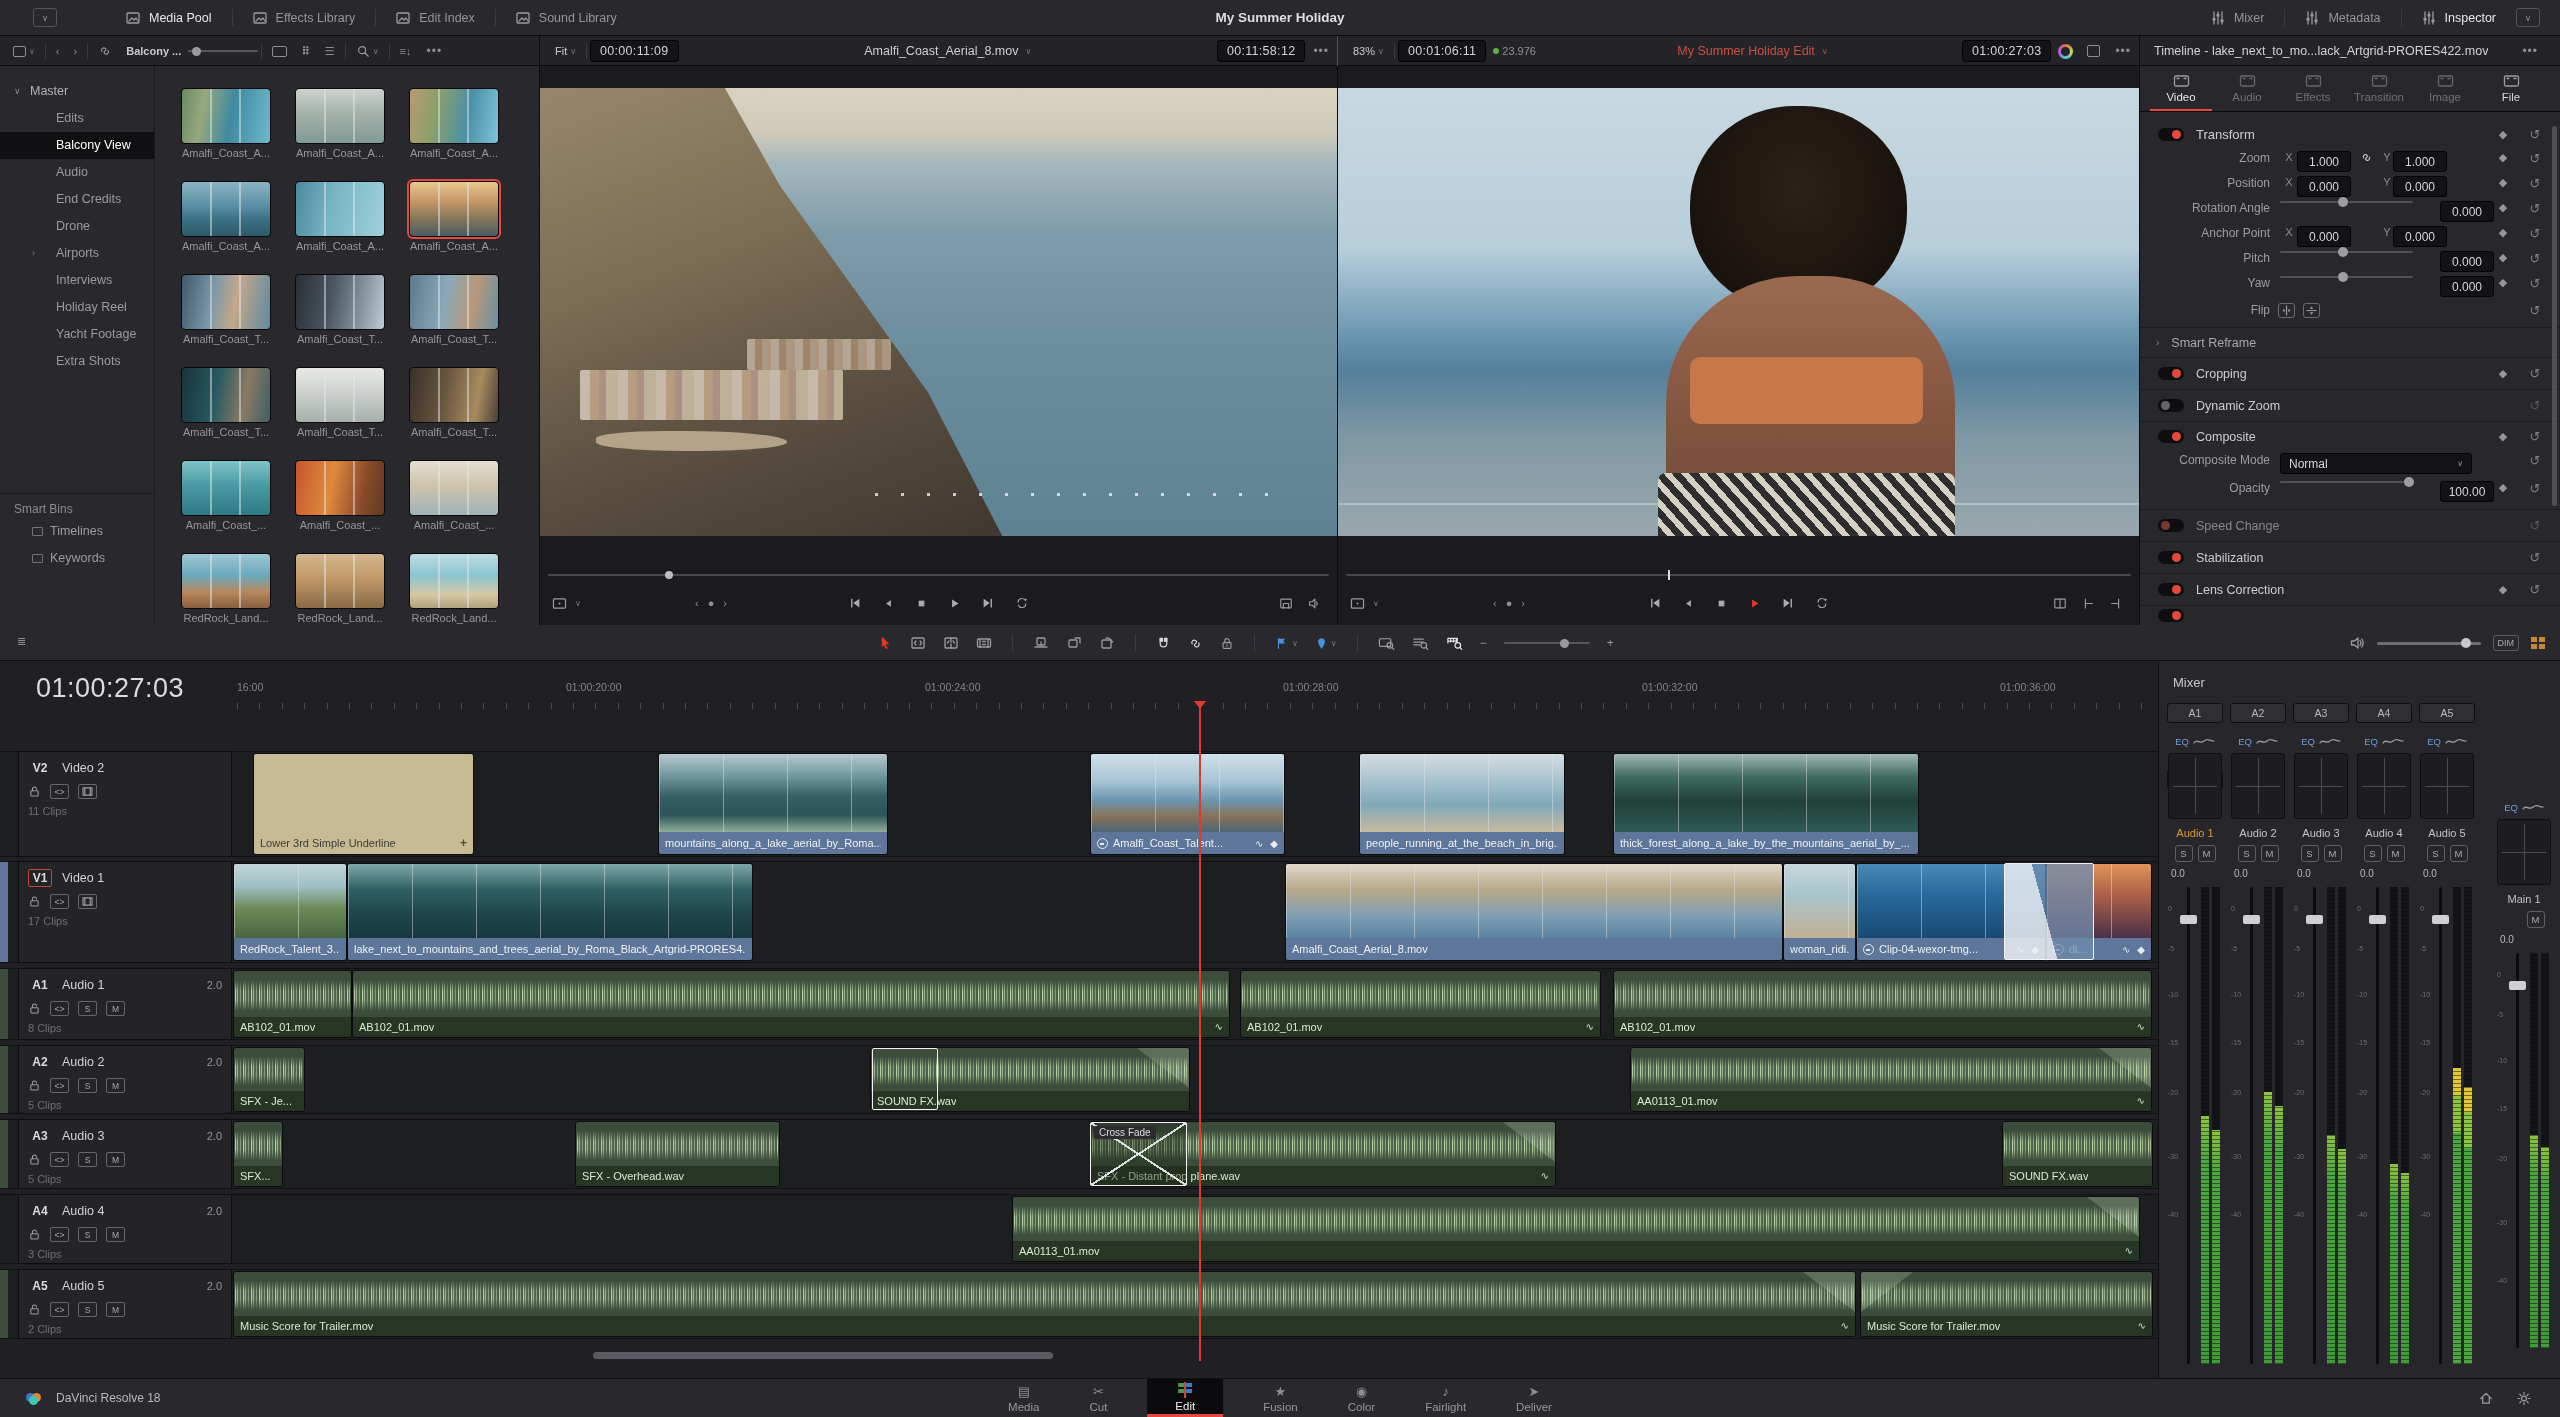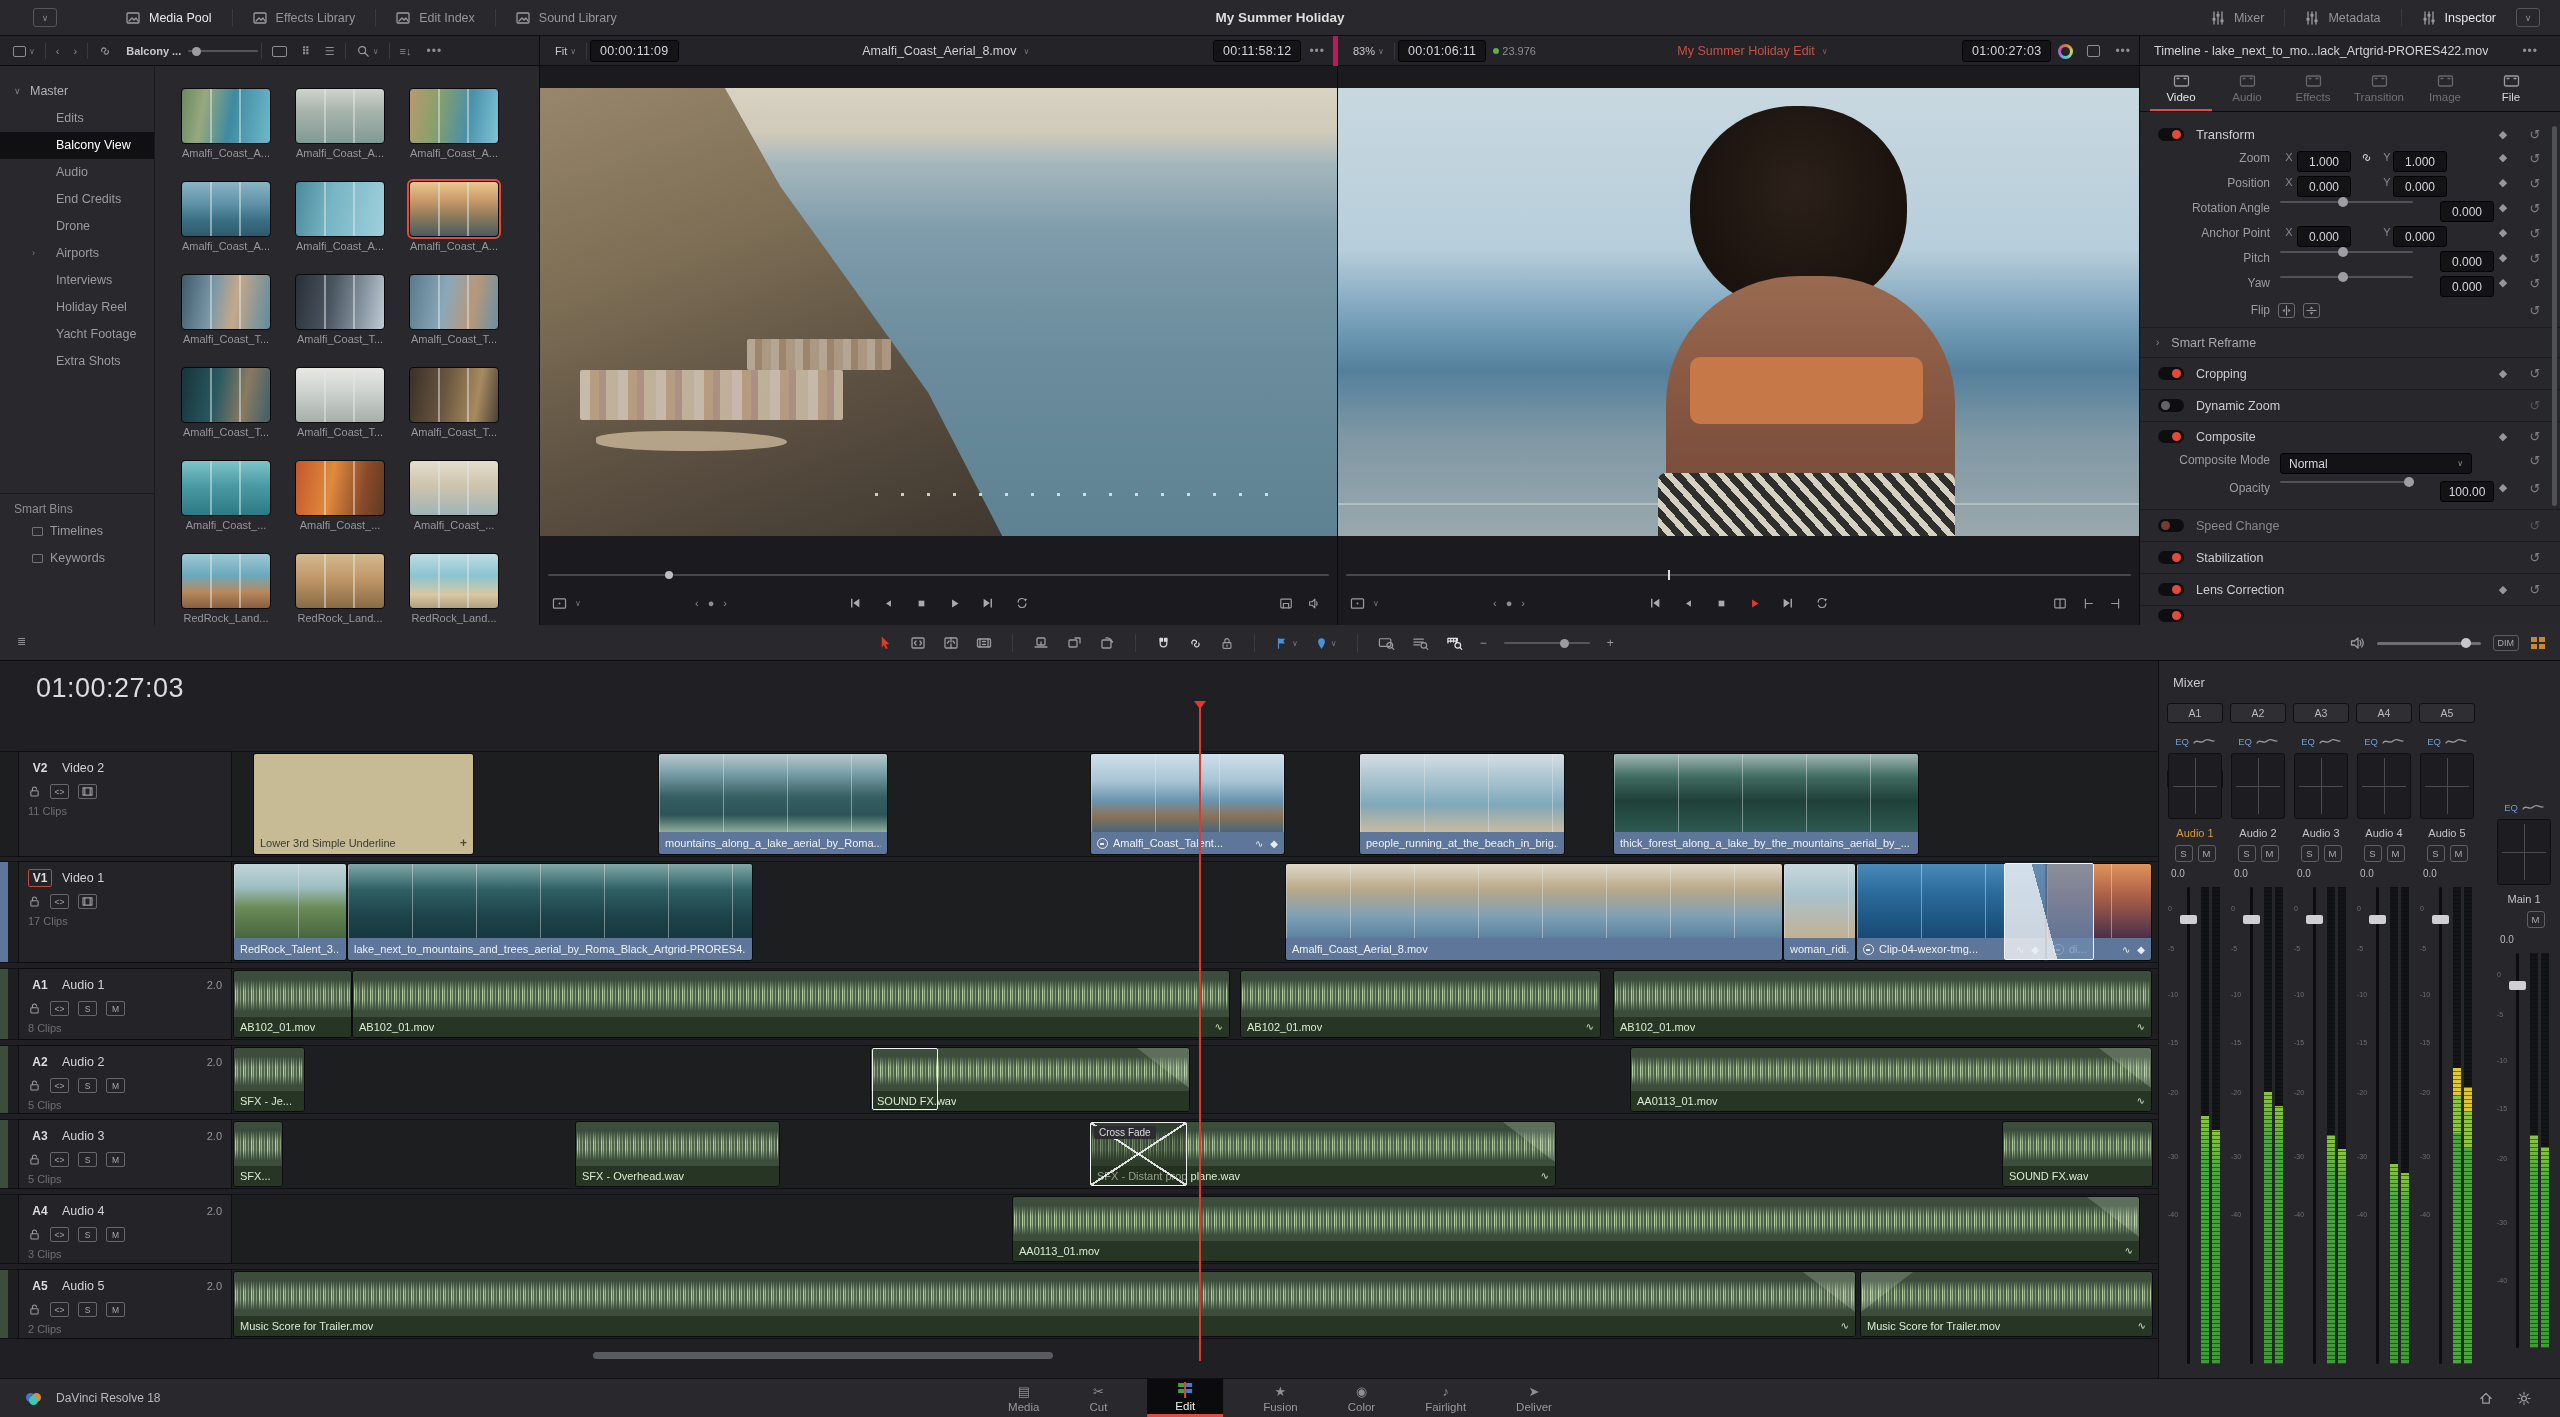--- a/index.html
+++ b/index.html
@@ -17,21 +17,21 @@
   .tb-group.right{margin-left:auto}
   .tb-btn{display:flex;align-items:center;gap:8px;padding:0 20px;height:100%;color:#95959b;font-size:12.5px;position:relative;cursor:default;}
   .tb-btn.active{color:#e8e8ec;}
   .tb-btn + .tb-btn::before{content:"";position:absolute;left:0;top:9px;bottom:9px;width:1px;background:#3a3a41;}
   .tb-title{position:absolute;left:50%;transform:translateX(-50%);color:#dededf;font-size:13.5px;font-weight:bold;}
 
   
   .subbar{position:absolute;left:0;top:36px;width:2560px;height:30px;background:#242428;border-bottom:1px solid #0c0c0e;}
   .zone{position:absolute;top:0;height:30px;display:flex;align-items:center;}
   .zone.z-media{left:0;width:540px;border-right:1px solid #0c0c0e;padding:0 6px;}
-  .zone.z-src{left:540px;width:798px;border-right:5px solid #be185d;}
+  .zone.z-src{left:540px;width:798px;border-right:1px solid #be185d;}
   .zone.z-tlv{left:1338px;width:802px;border-right:1px solid #0c0c0e;}
   .zone.z-insp{left:2140px;width:420px;padding:0 14px;}
   .mini{color:#8d8d93;font-size:11px;display:flex;align-items:center;gap:3px;padding:0 7px;}
   .chev-s{font-size:8px;color:#77777d;}
   .vsep{width:1px;height:16px;background:#3a3a41;margin:0 3px;}
   .tcfield{background:#141417;border:1px solid #050507;border-radius:3px;padding:3px 9px;font-size:12.5px;color:#d4d4d8;letter-spacing:.3px;white-space:nowrap;}
   .cliptitle{color:#cfcfd3;font-size:12.5px;white-space:nowrap;display:flex;gap:7px;align-items:center;}
   .cliptitle.red{color:#c75045;}
   .slider-sm{width:70px;height:2px;background:#55555c;border-radius:2px;position:relative;}
   .slider-sm i{position:absolute;width:9px;height:9px;border-radius:50%;background:#9a9aa0;top:-3.5px;left:4px;}
@@ -1040,20 +1040,29 @@
           <i></i>
         </span>
       <span class="dimbtn">DIM</span>
       <span class="gridico"></span>
     </div>
   </div>
 
   <div class="tl">
     <div class="bigtc">01:00:27:03</div>
 
+    <div class="ruler">
+
+    <span class="rlabel" style="left: 4px;">16:00</span>
+        <span class="rlabel" style="left: 333px;">01:00:20:00</span>
+        <span class="rlabel" style="left: 692px;">01:00:24:00</span>
+        <span class="rlabel" style="left: 1050px;">01:00:28:00</span>
+        <span class="rlabel" style="left: 1409px;">01:00:32:00</span>
+        <span class="rlabel" style="left: 1767px;">01:00:36:00</span>
+      </div>
 
     <div class="lane" style="top:90px;height:106px">
 
     <div class="clip title" style="left: 253px; width: 221px;">
           <div class="cthumb" style="background: rgb(198, 187, 149);"></div>
           <div class="cbar">
 
             <span class="cname">Lower 3rd Simple Underline</span>
 
             <span class="star-ico">+</span>

